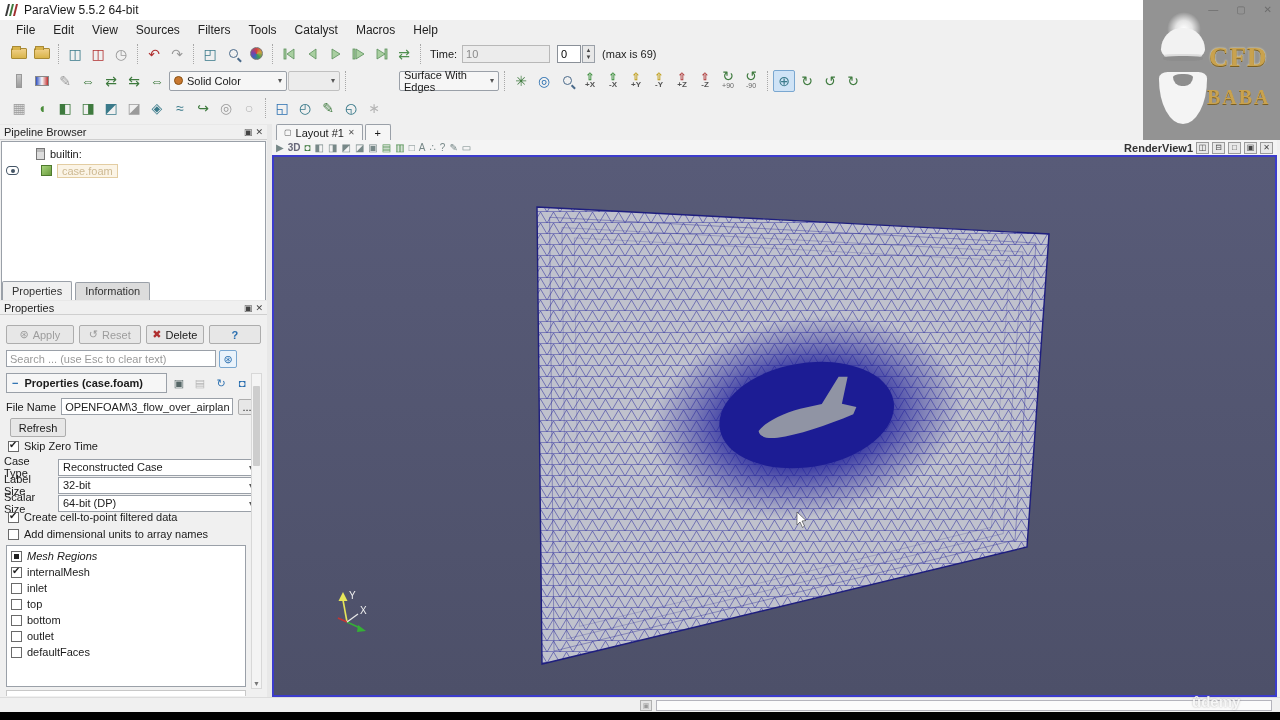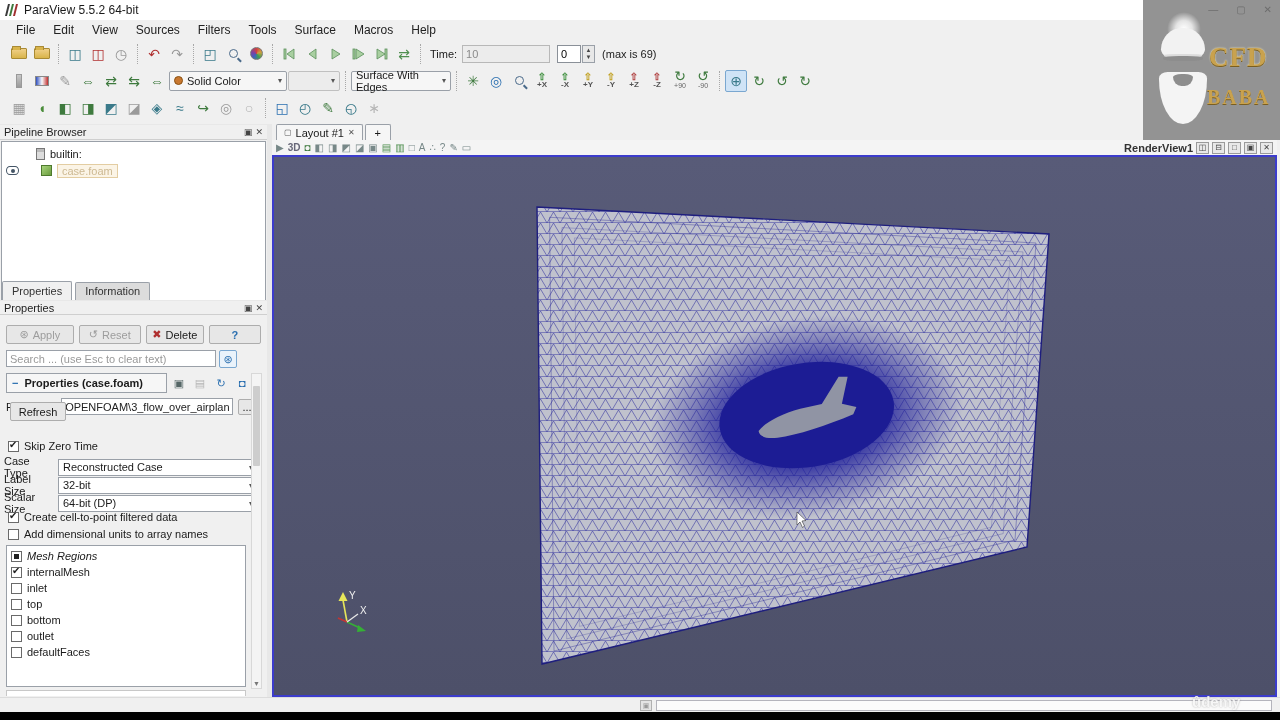--- a/index.html
+++ b/index.html
@@ -105,21 +105,21 @@
   <span>ParaView 5.5.2 64-bit</span>
 </div>
 
 <div class="abs menubar">
   <span class="menu-item">File</span>
   <span class="menu-item">Edit</span>
   <span class="menu-item">View</span>
   <span class="menu-item">Sources</span>
   <span class="menu-item">Filters</span>
   <span class="menu-item">Tools</span>
-  <span class="menu-item">Surface</span>
+  <span class="menu-item">Catalyst</span>
   <span class="menu-item">Macros</span>
   <span class="menu-item">Help</span>
 </div>
 
 <div class="abs toolrow" style="top:40px;">
   <span class="i">
       <span class="folder"></span>
     </span>
   <span class="i">
       <span class="folder"></span>
@@ -195,21 +195,21 @@
   <span class="combo" style="width:118px;">
       <span class="dot-orange"></span>
       <span>Solid Color</span>
       <span class="carr">▾</span>
     </span>
   <span class="combo dis" style="width:52px;">
       <span></span>
       <span class="carr">▾</span>
     </span>
   <span class="sep"></span>
-  <span class="combo" style="width:100px;">
+  <span class="combo" style="width:100px;margin-left:48px;">
       <span>Surface With Edges</span>
       <span class="carr">▾</span>
     </span>
   <span class="sep"></span>
   <span class="i glyph-dkgreen">✳</span>
   <span class="i glyph-blue">◎</span>
   <span class="i">
       <span class="mag"></span>
     </span>
   <span class="i axbtn">
@@ -336,21 +336,21 @@
   <span class="i sm glyph-blue">◘</span>
   <span class="sarrow">▲</span>
 </div>
 
 <div class="abs formrow" style="left:6px; top:398px; width:250px; gap:5px;">
   <span>File Name</span>
   <input class="sinput" style="flex: 1 1 0%;" value="OPENFOAM\3_flow_over_airplane\case.foam">
   <span class="btn" style="width:18px; height:16px;">...</span>
 </div>
 
-<span class="abs btn" style="left:10px; top:402px; width:56px;text-align:center;">Refresh</span>
+<span class="abs btn" style="left:10px; top:418px; width:56px;text-align:center;">Refresh</span>
 
 <div class="abs cbrow" style="left:8px; top:440px;">
   <span class="cb checked"></span>
   <span>Skip Zero Time</span>
 </div>
 
 <div class="abs formrow" style="left:4px; top:455px; width:254px; gap:4px;">
   <span style="width:50px;">Case Type</span>
   <span class="lcombo">
       <span>Reconstructed Case</span>

